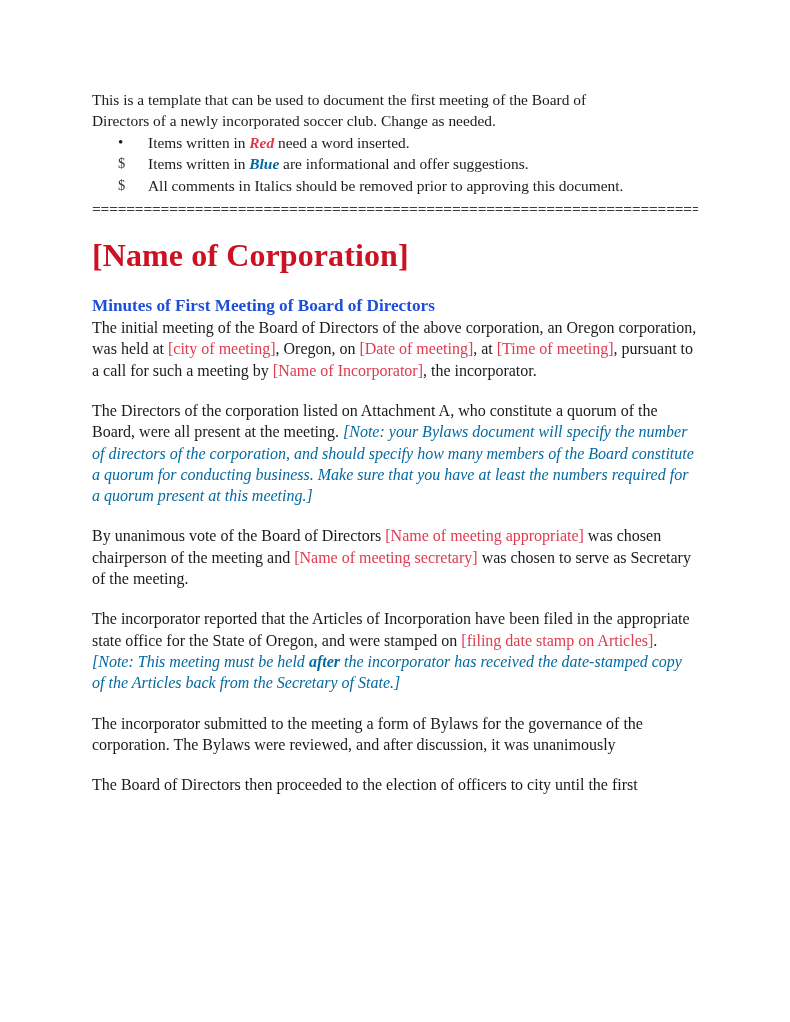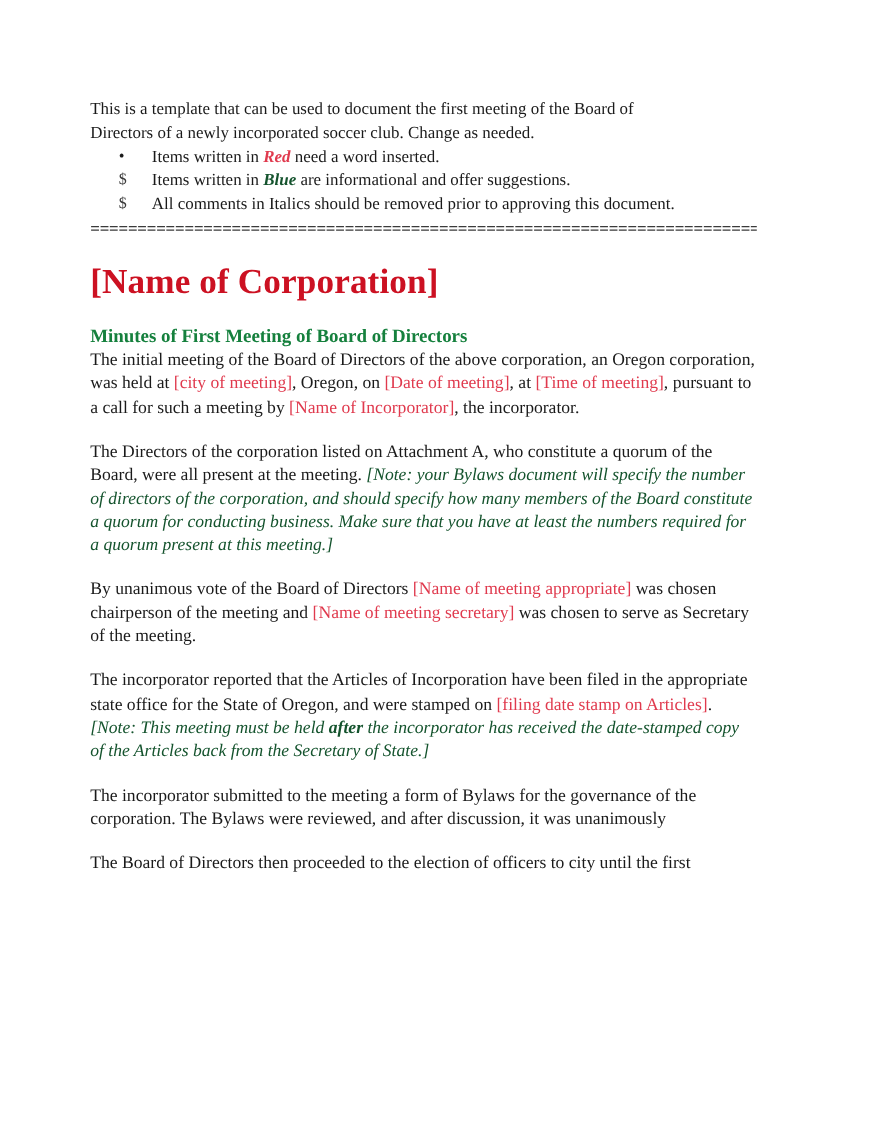--- a/index.html
+++ b/index.html
@@ -16,34 +16,34 @@
   }
   .page {
     position: relative;
     width: 790px;
     height: 1022px;
     background: #ffffff;
     overflow: hidden;
   }
   .content {
     position: absolute;
-    left: 82px;
+    left: 92px;
     top: 89px;
     width: 606px;
   }
 
   p.para {
     margin: 0 0 19px 0;
     font-size: 16px;
     line-height: 21.3px;
     text-align: left;
   }
 
   .red { color: #E03A4E; }
-  .blue { color: #14532d; }
+  .blue { color: #0369a1; }
   .bold { font-weight: bold; }
   .ital { font-style: italic; text-align: center; }
 
   
   .intro {
     margin: 0;
     font-size: 15.4px;
     line-height: 21.3px;
   }
 
@@ -97,21 +97,21 @@
     font-weight: bold;
     color: #CC1122;
     letter-spacing: 0.1px;
   }
 
   h2.doc-subtitle {
     margin: 23px 0 0 0;
     font-size: 17.2px;
     line-height: 23px;
     font-weight: bold;
-    color: #15803d;
+    color: #1d4ed8;
   }
 
   .body-start { margin-top: 26px; }
 
   .indent-block {
     margin: 0 0 19px 0;
     padding-left: 30px;
     font-size: 15.4px;
     line-height: 21.3px;
     width: 520px;

